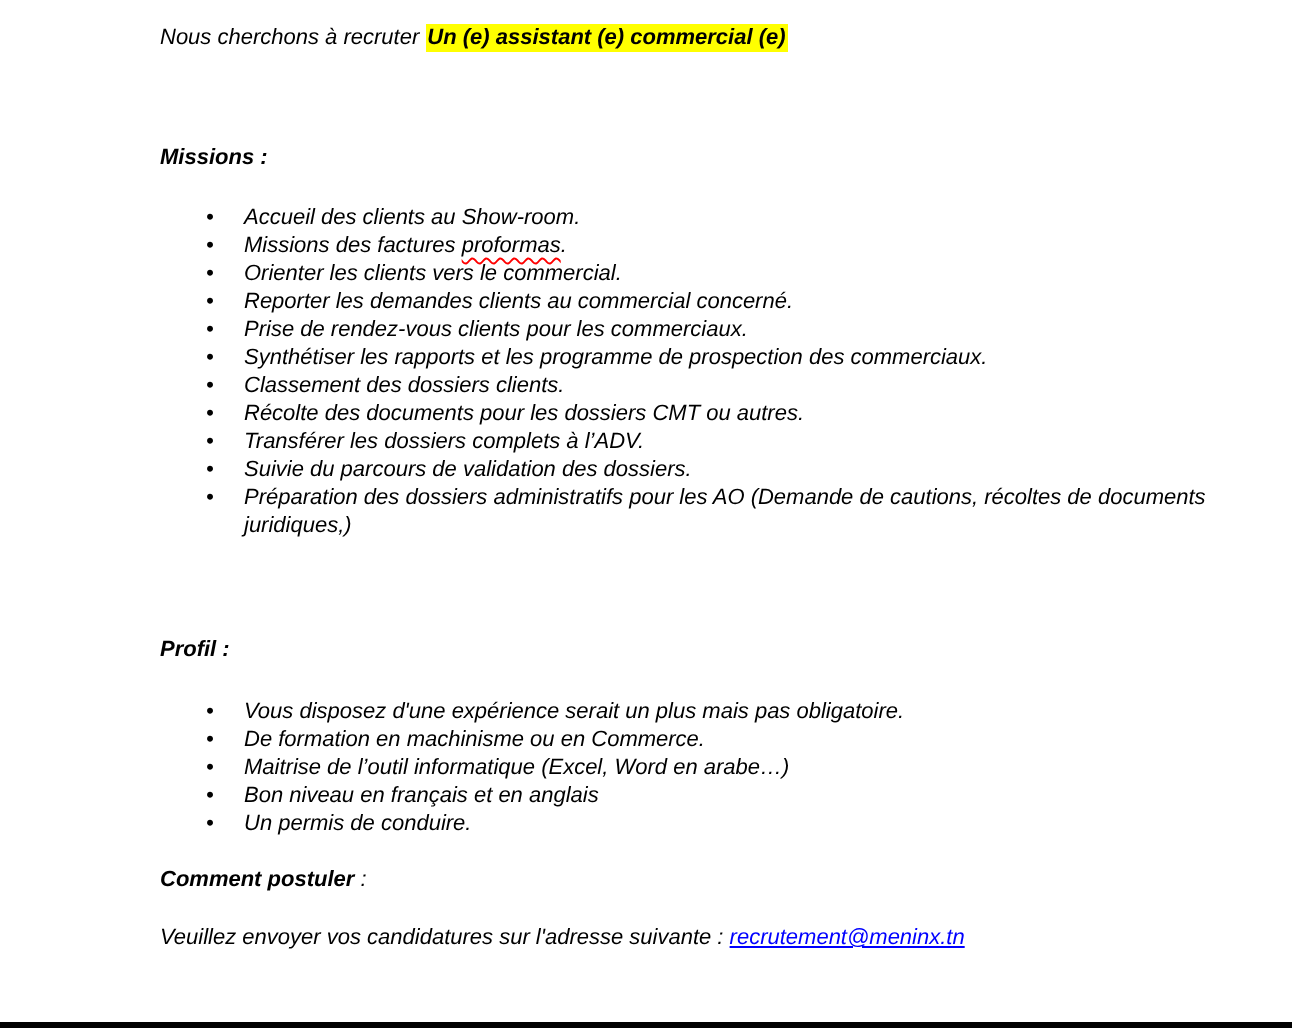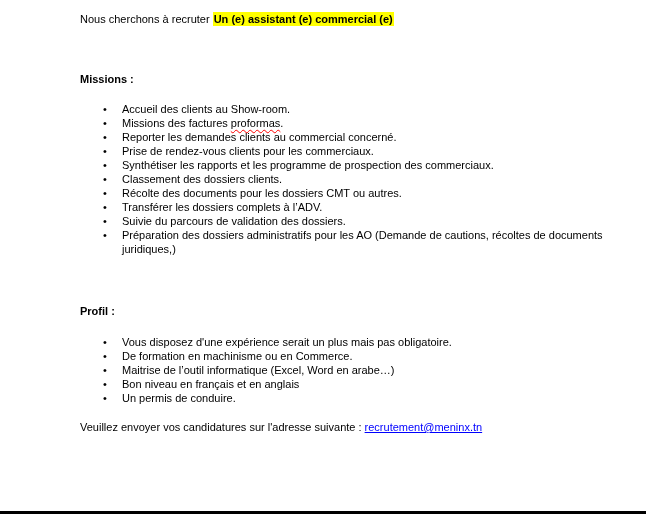--- a/index.html
+++ b/index.html
@@ -9,20 +9,21 @@
     overflow: hidden;
     font-family: "Liberation Sans", sans-serif;
     font-size: 11px;
     line-height: 14px;
     color: #000000;
   }
   .doc {
     position: relative;
     width: 646px; height: 518px;
     padding: 12px 32px 0 80px;
+    font-style: italic;
   }
   .intro { margin: 0 0 46px 0; }
   .hl {
     background: #ffff00;
     font-weight: bold;
     padding: 1px 1px;
   }
   .heading { font-weight: bold; }
   .heading-missions { margin: 0 0 16px 0; }
   .heading-profil { margin: 48px 0 17px 0; }
@@ -69,38 +70,40 @@
 
 <div class="doc">
 
   <p class="intro"><span>Nous cherchons à recruter </span><span class="hl">Un (e) assistant (e) commercial (e)</span></p>
 
   <p class="heading heading-missions">Missions :</p>
 
   <ul class="bullets">
     <li>Accueil des clients au Show-room.</li>
     <li><span>Missions des factures </span><span class="misspell">proformas</span><span>.</span></li>
+    <li>Orienter les clients vers le commercial.</li>
     <li>Reporter les demandes clients au commercial concerné.</li>
     <li>Prise de rendez-vous clients pour les commerciaux.</li>
     <li>Synthétiser les rapports et les programme de prospection des commerciaux.</li>
     <li>Classement des dossiers clients.</li>
     <li>Récolte des documents pour les dossiers CMT ou autres.</li>
     <li>Transférer les dossiers complets à l’ADV.</li>
     <li>Suivie du parcours de validation des dossiers.</li>
     <li>Préparation des dossiers administratifs pour les AO (Demande de cautions, récoltes de documents juridiques,)</li>
   </ul>
 
   <p class="heading heading-profil">Profil :</p>
 
   <ul class="bullets">
     <li>Vous disposez d'une expérience serait un plus mais pas obligatoire.</li>
     <li>De formation en machinisme ou en Commerce.</li>
     <li>Maitrise de l’outil informatique (Excel, Word en arabe…)</li>
     <li>Bon niveau en français et en anglais</li>
     <li>Un permis de conduire.</li>
   </ul>
 
+  <p class="heading-postuler"><span class="bold">Comment postuler</span><span> :</span></p>
 
   <p class="apply"><span>Veuillez envoyer vos candidatures sur l'adresse suivante : </span><a class="email-link" href="#">recrutement@meninx.tn</a></p>
 
 </div>
 
 <div class="bottom-rule"></div>
 
 </body></html>

